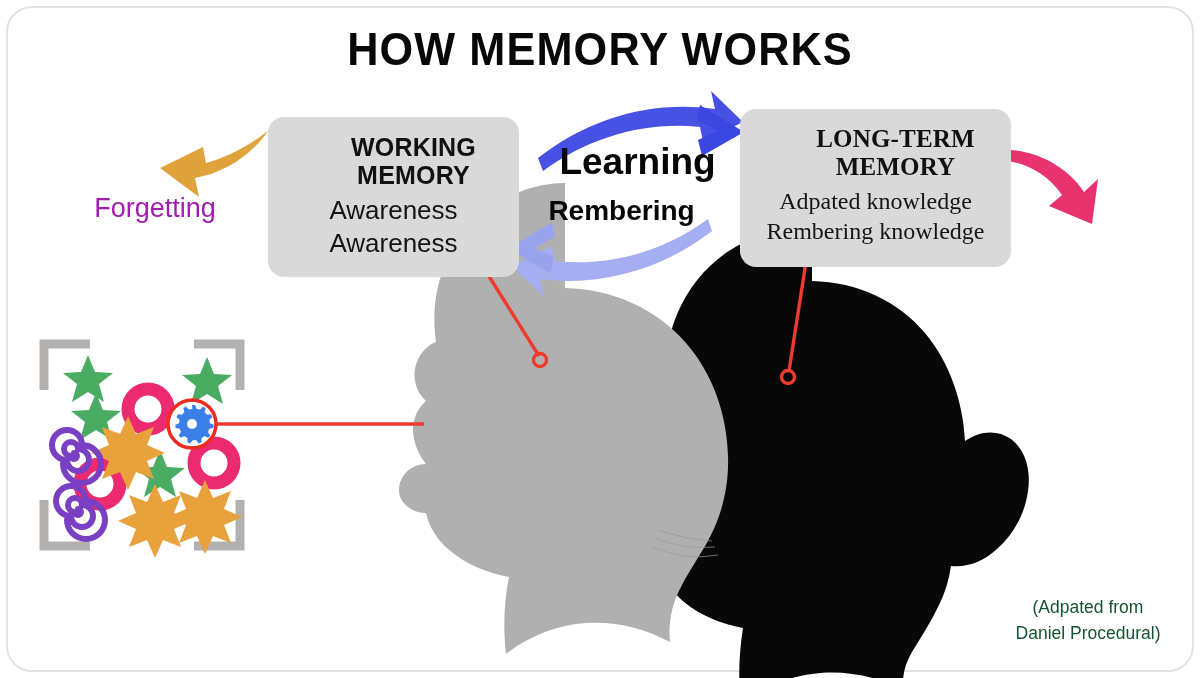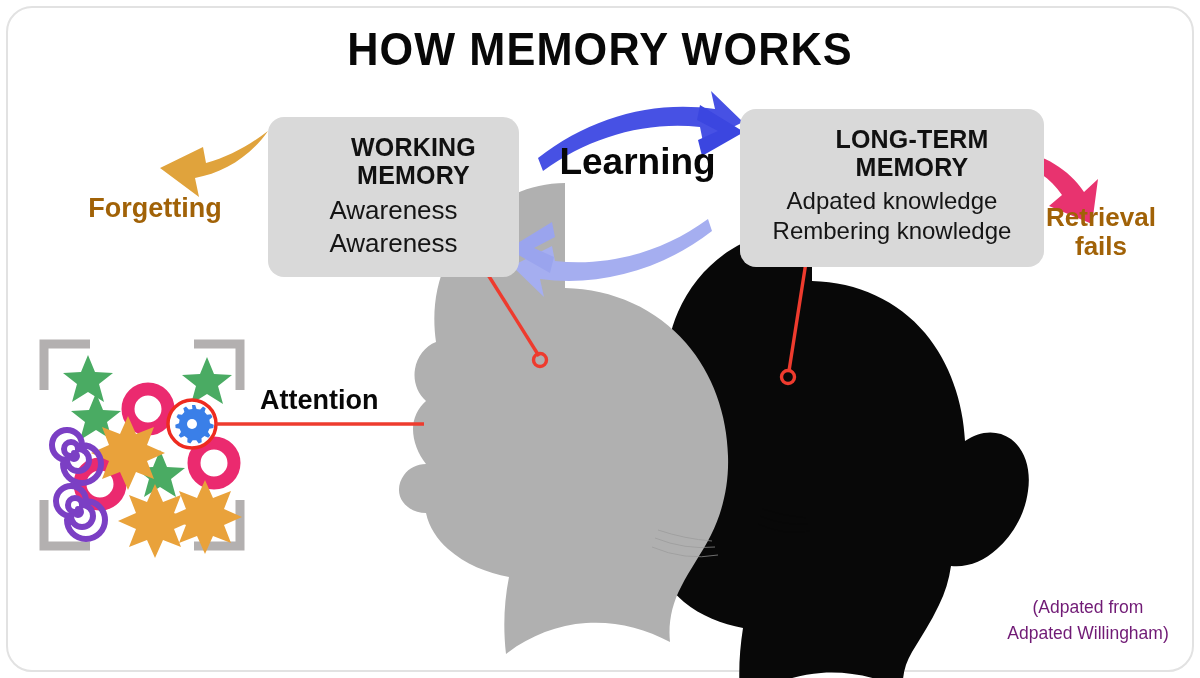--- a/index.html
+++ b/index.html
@@ -58,45 +58,46 @@
   #working-memory-box {
     left: 268px;
     top: 117px;
     width: 251px;
     height: 160px;
     padding-top: 16px;
   }
   #long-term-memory-box {
     left: 740px;
     top: 109px;
-    width: 304px;
+    width: 271px;
     height: 158px;
     padding-top: 16px;
+    font-family: Liberation Serif, serif;
   }
   .mbox-title {
     font-weight: bold;
     font-size: 25px;
     line-height: 1.13;
     letter-spacing: 0.2px;
     padding-left: 40px;
   }
   .mbox-line {
     font-weight: 400;
     font-size: 26px;
     line-height: 1.28;
     color: #151515;
   }
   #long-term-memory-box .mbox-line { font-size: 24px; }
   .mbox-body { margin-top: 4px; }
 
   
   .side-label {
     position: absolute;
-    font-weight: bold;
-    color: #a16207;
+    font-weight: normal;
+    color: #a21caf;
     text-align: center;
     line-height: 1.12;
   }
   #forgetting-label {
     left: 60px;
     top: 193px;
     width: 190px;
     font-size: 27px;
   }
   #retrieval-fails-label {
@@ -147,21 +148,21 @@
 
   
   #attribution {
     position: absolute;
     left: 1000px;
     top: 594px;
     width: 176px;
     text-align: center;
     font-size: 17.5px;
     line-height: 1.5;
-    color: #701a75;
+    color: #14532d;
   }
 
   
   .layer {
     position: absolute;
     left: 0;
     top: 0;
     width: 1200px;
     height: 678px;
     pointer-events: none;
@@ -361,27 +362,23 @@
       <div>MEMORY</div>
     </div>
     <div class="mbox-body">
       <div class="mbox-line">Adpated knowledge</div>
       <div class="mbox-line">Rembering knowledge</div>
     </div>
   </div>
 
   <div class="side-label" id="forgetting-label">Forgetting</div>
 
-  <div class="side-label" id="retrieval-fails-label">
-    <div>Retrieval</div>
-    <div>fails</div>
-  </div>
 
   <div class="arrow-label" id="learning-label">Learning</div>
-
-  <div id="attention-label">Attention</div>
+  <div class="arrow-label" id="rembering-label">Rembering</div>
+
 
   <div id="attribution">
     <div>(Adpated from</div>
-    <div>Adpated Willingham)</div>
+    <div>Daniel Procedural)</div>
   </div>
 
 </div>
 
 </body></html>

